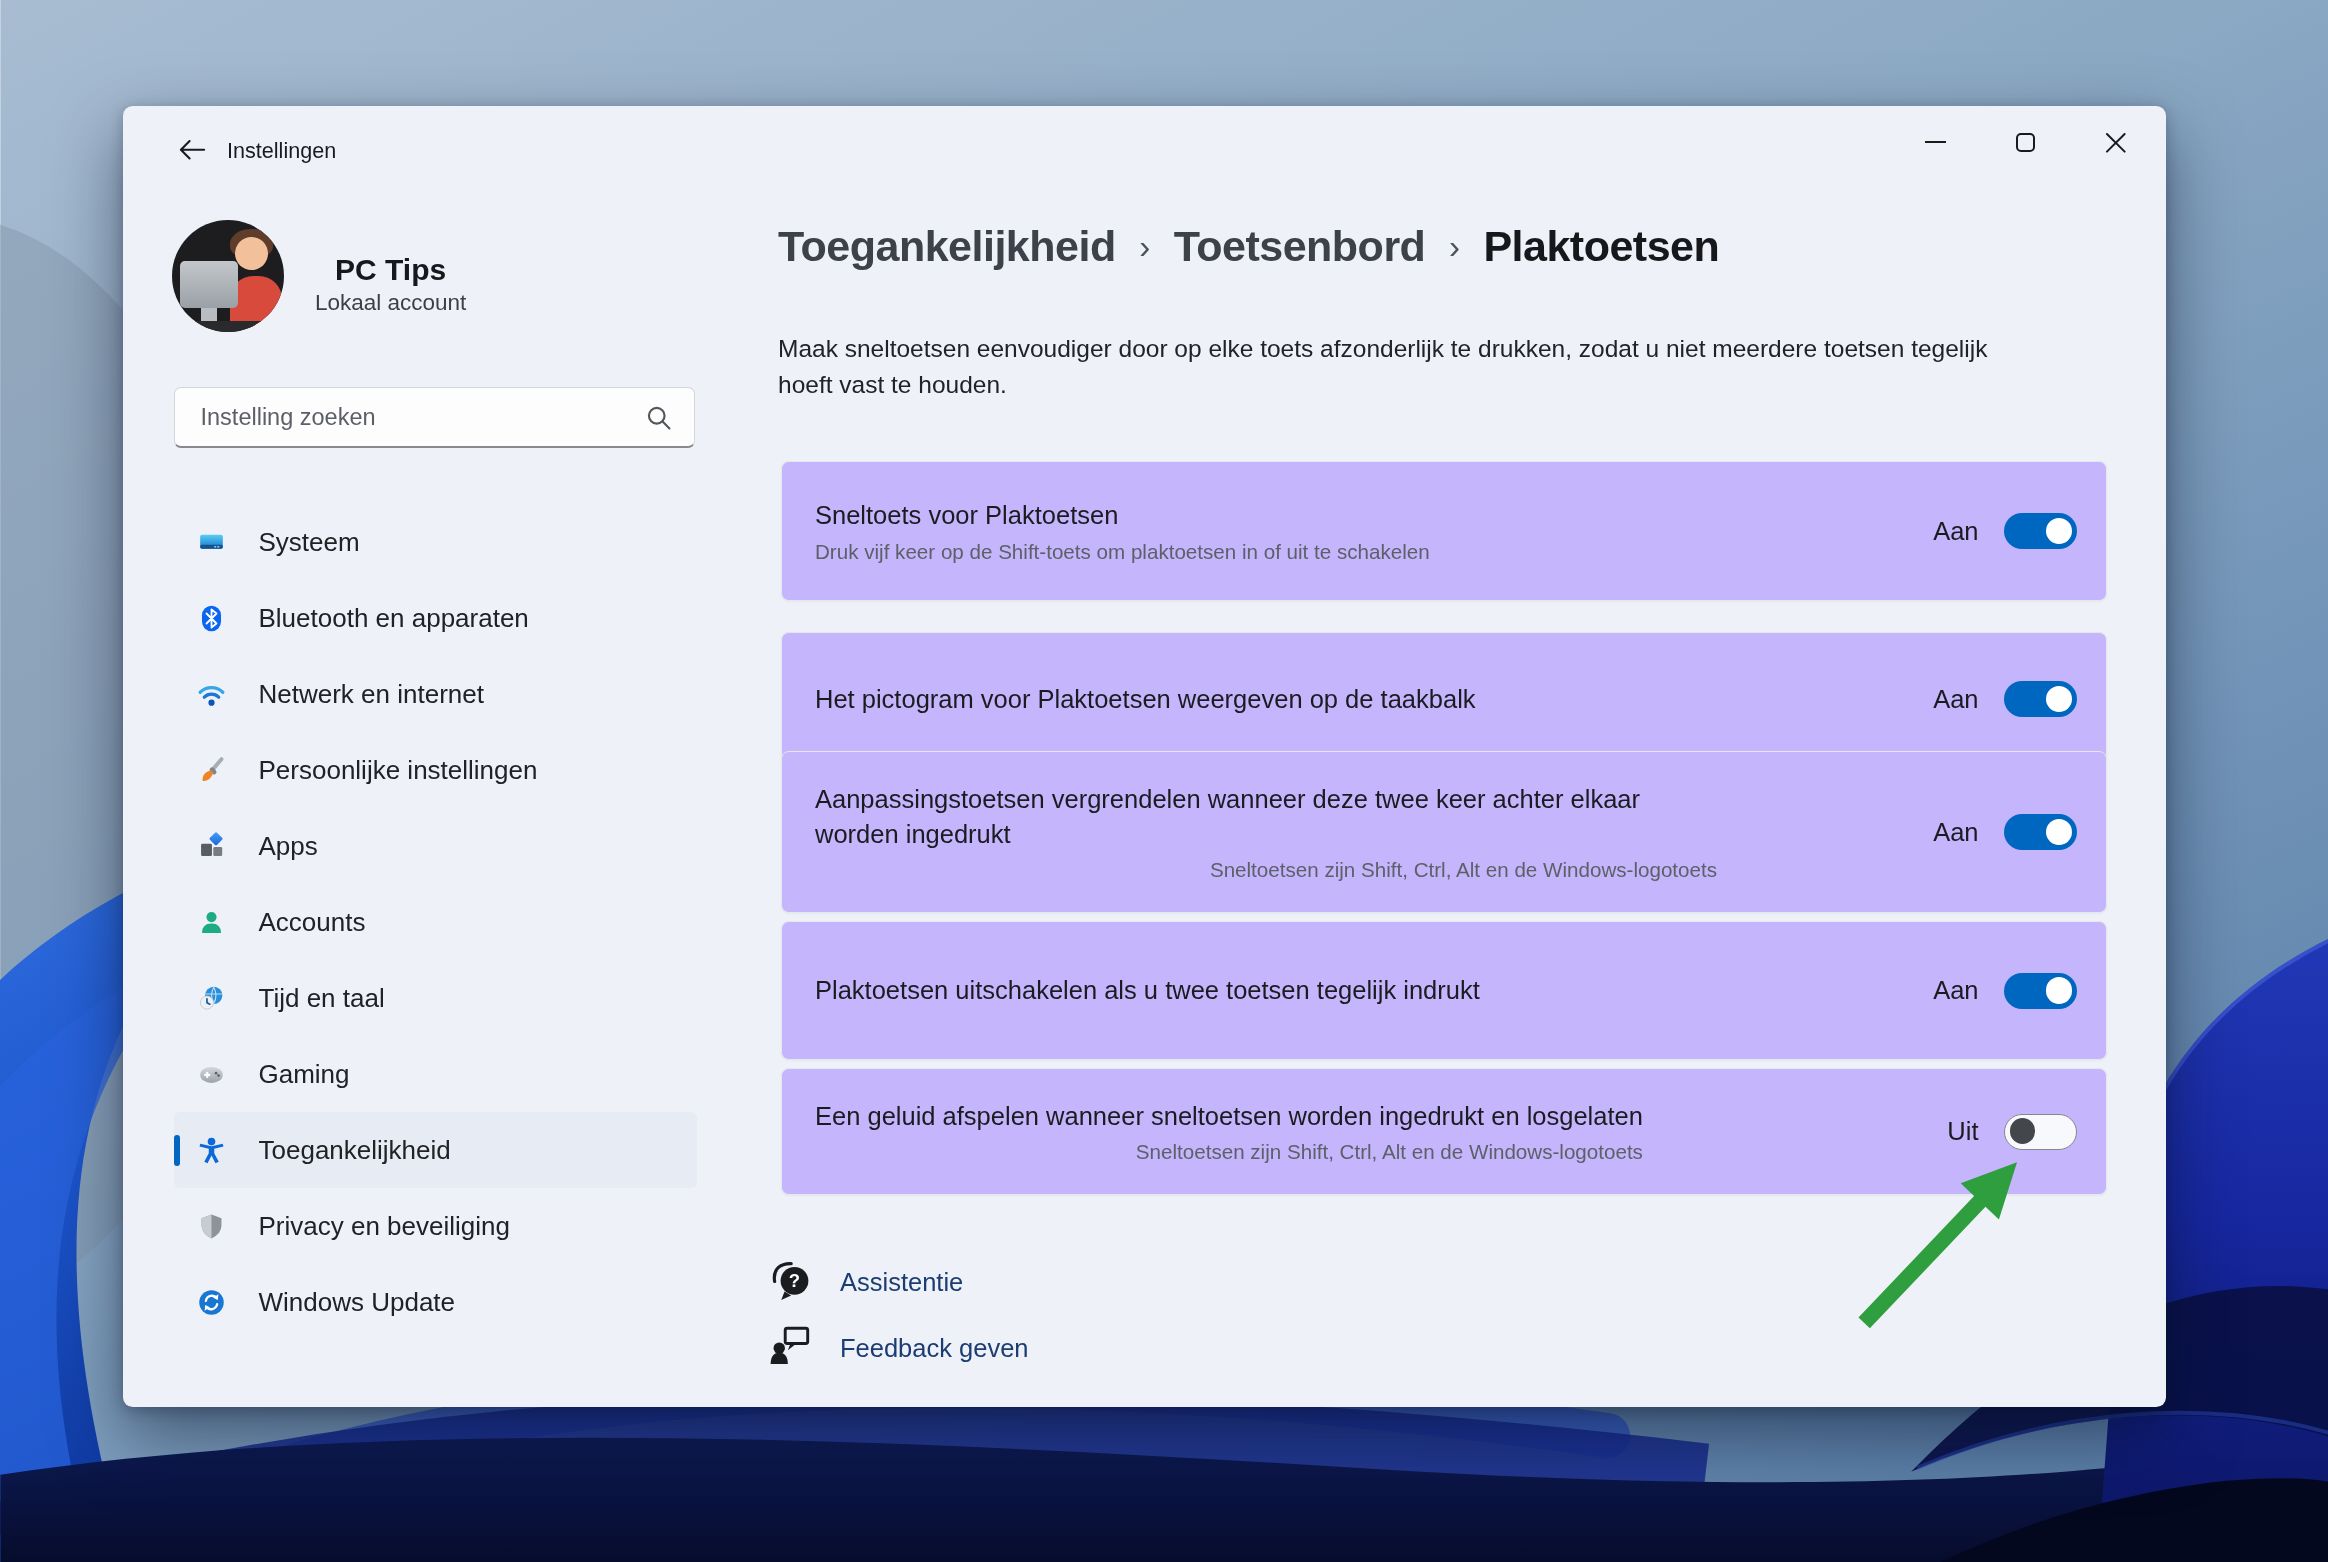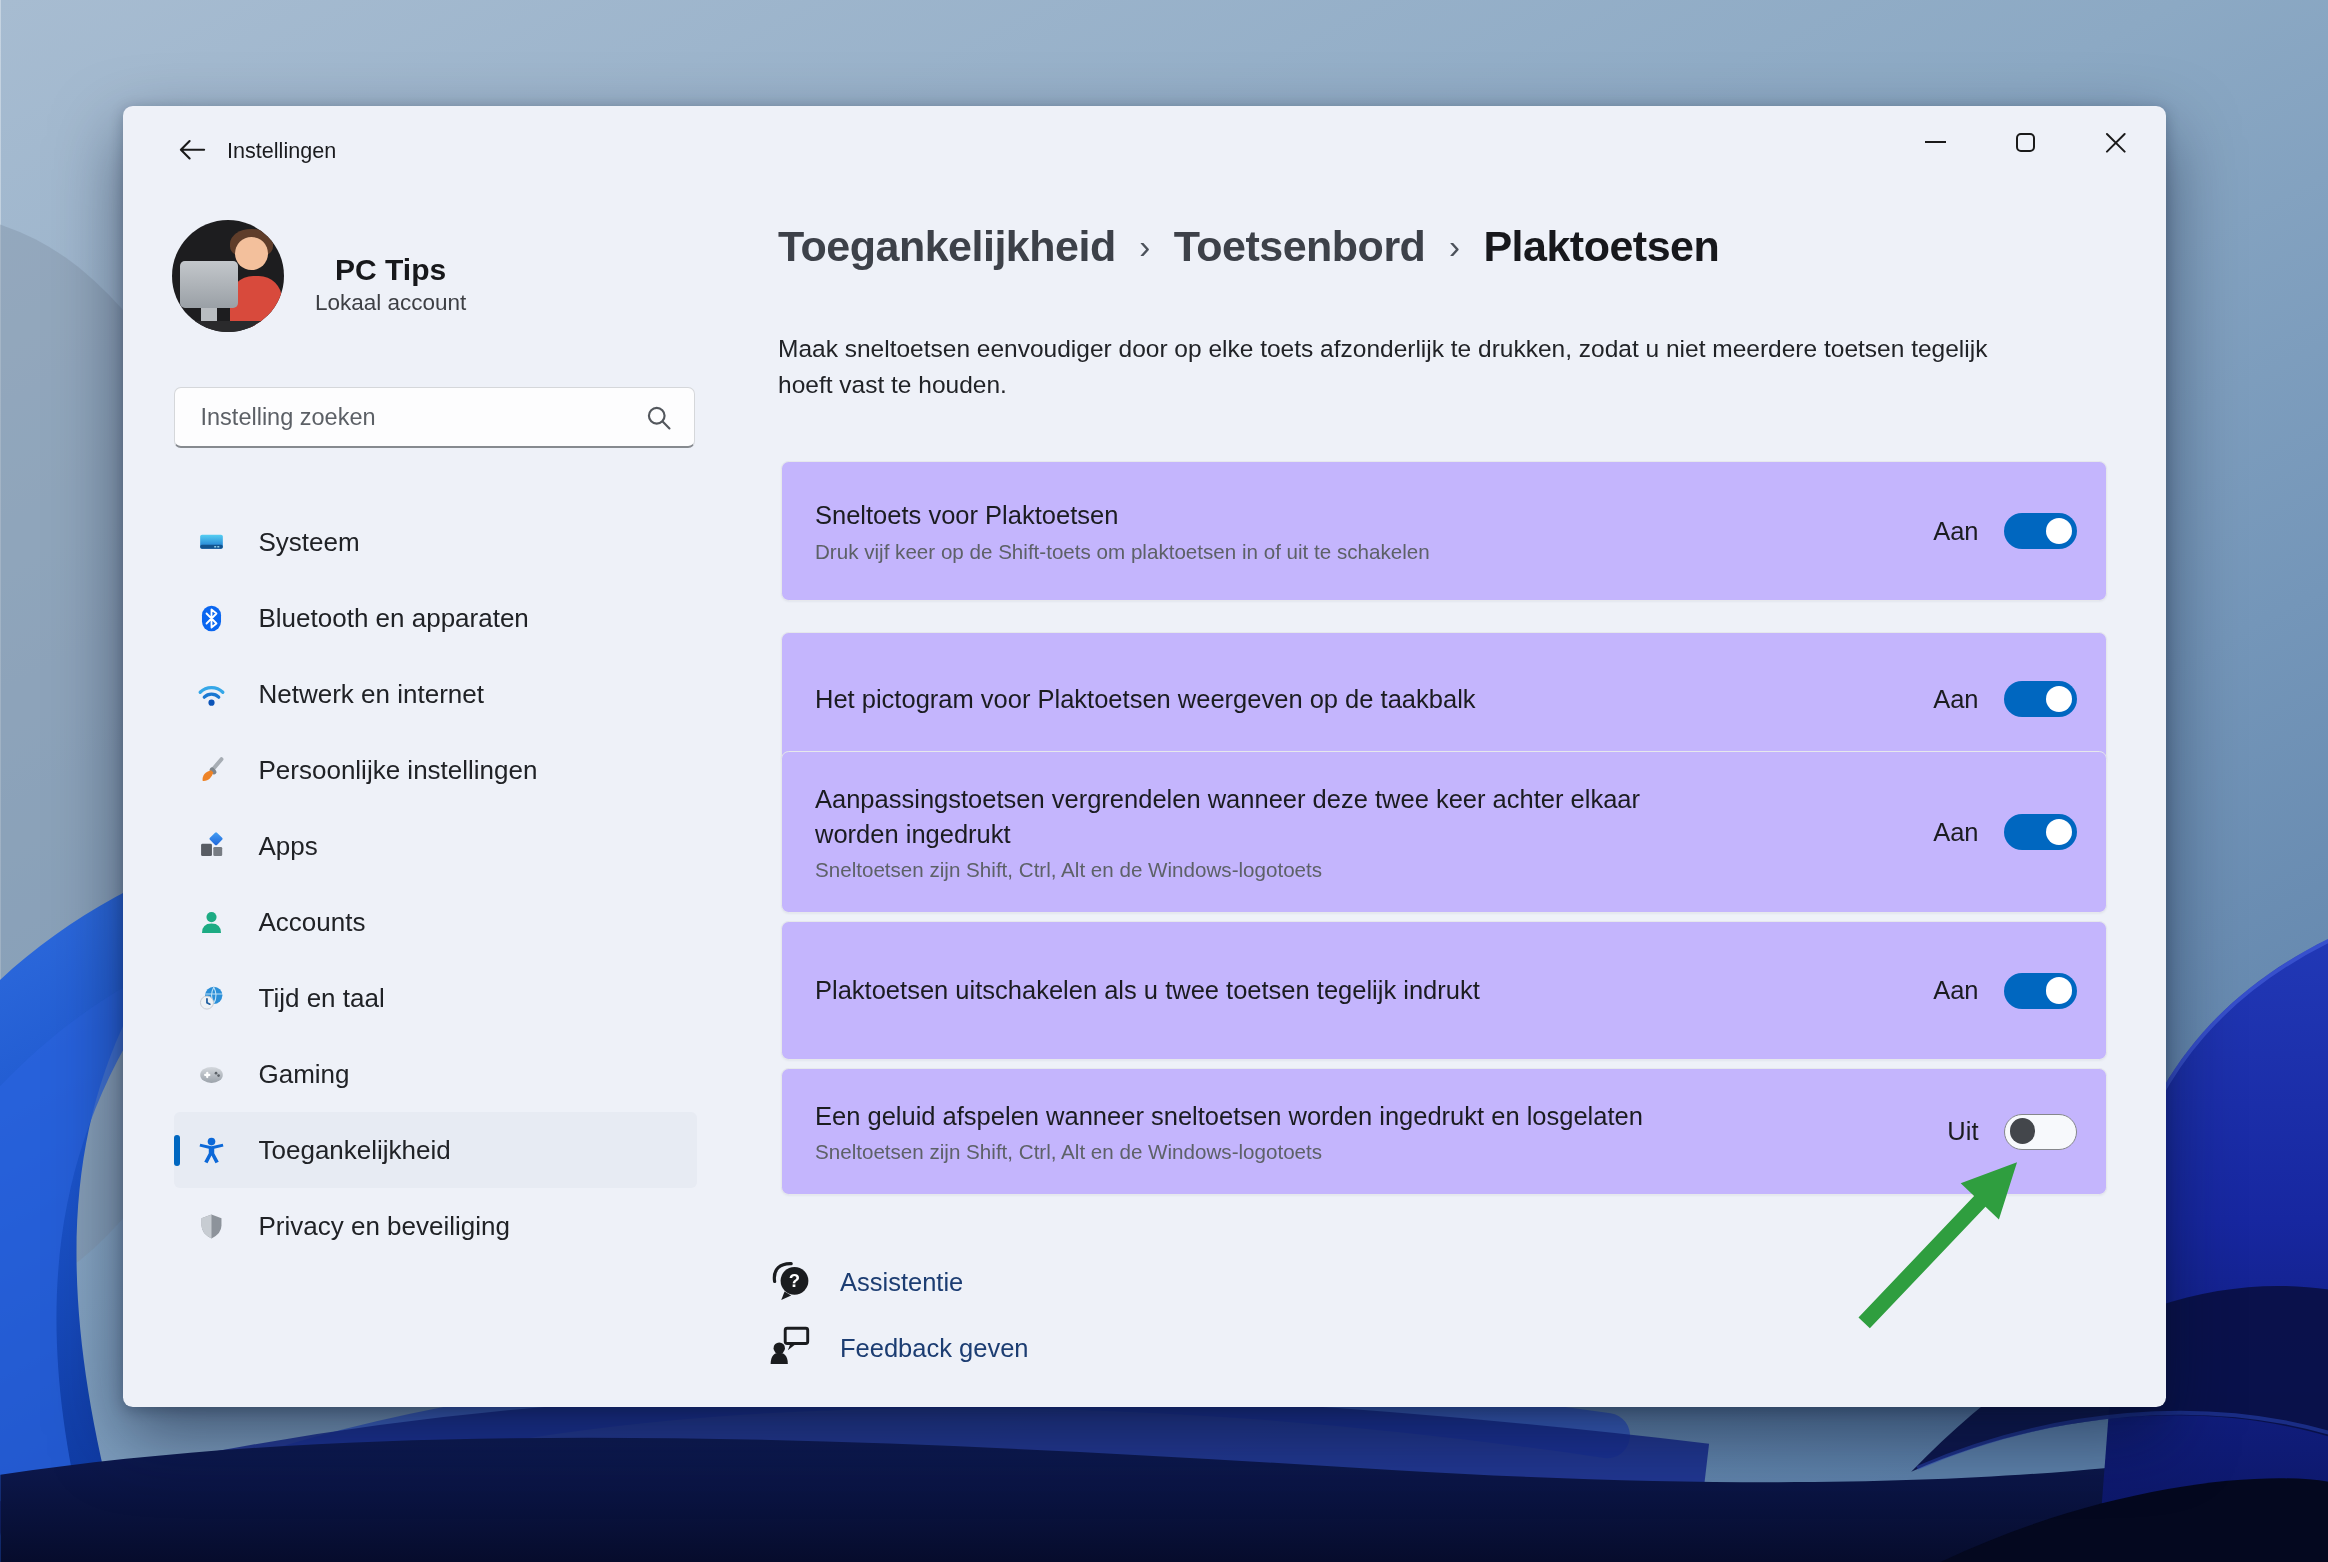--- a/index.html
+++ b/index.html
@@ -52,21 +52,21 @@
   .crumb { font-size:43px; font-weight:600; color:#3d4149; letter-spacing:-0.5px; }
   .crumb.current { color:#17181c; }
   .crumb-sep { font-size:33px; color:#4c525b; margin:5.9px 23.5px 0 23.5px; font-weight:400; }
   .desc { position:absolute; left:655px; top:225px; width:1245px; font-size:24.5px; line-height:36px; color:#212327; }
 
   .card { position:absolute; left:658px; width:1326px; background:#c4b5fd; border:1px solid #e6e8ec;
           border-radius:7.8px; box-shadow:0 1px 2px rgba(20,30,60,.05);
           display:flex; align-items:center; justify-content:space-between; padding:0 29px 0 33px; }
   .card-text { max-width:902px; }
   .card-title { font-size:25.5px; line-height:35px; color:#1b1c20; }
-  .card-sub { font-size:20.6px; color:#5d6167; margin-top:6.9px; }
+  .card-sub { font-size:20.6px; color:#5d6167; margin-top:6.9px;text-align:right; }
   .state { display:flex; align-items:center; gap:25.5px; }
   .state-lbl { font-size:25.5px; color:#1b1c20; }
   .toggle { position:relative; width:73px; height:36px; border-radius:18.6px; cursor:pointer; }
   .toggle.on { background:#0067c0; }
   .toggle.on .knob { position:absolute; right:4.9px; top:4.9px; width:26.5px; height:26.5px; border-radius:50%; background:#ffffff; }
   .toggle.off { background:#f7f9fc; border:1.5px solid #85878c; }
   .toggle.off .knob { position:absolute; left:4.9px; top:3.9px; width:25.5px; height:25.5px; border-radius:50%; background:#43464b; }
 
   .flink-ico { position:absolute; width:45px; height:45px; }
   .flink { position:absolute; left:717px; font-size:25.5px; color:#1c3d72; cursor:pointer; }
@@ -261,20 +261,30 @@
       </div>
 
       <div class="nav-item">
         <svg class="nav-ico" viewBox="0 0 32 32">
           <path d="M16 2.8 L27 7 V 15 Q 27 24 16 29.2 Q 5 24 5 15 V 7 Z" fill="#8d939b"></path>
           <path d="M16 2.8 L5 7 V 15 Q 5 24 16 29.2 Z" fill="#c7ccd2"></path>
         </svg>
         <span class="nav-lbl">Privacy en beveiliging</span>
       </div>
 
+      <div class="nav-item">
+        <svg class="nav-ico" viewBox="0 0 32 32">
+          <circle cx="16" cy="16" r="13.5" fill="#1777d2"></circle>
+          <path d="M9.8 14.2 A 6.8 6.8 0 0 1 22 11.4" stroke="#ffffff" stroke-width="2.6" fill="none" stroke-linecap="round"></path>
+          <path d="M23.6 7 L23 13 L17.6 10.8 Z" fill="#ffffff"></path>
+          <path d="M22.2 17.8 A 6.8 6.8 0 0 1 10 20.6" stroke="#ffffff" stroke-width="2.6" fill="none" stroke-linecap="round"></path>
+          <path d="M8.4 25 L9 19 L14.4 21.2 Z" fill="#ffffff"></path>
+        </svg>
+        <span class="nav-lbl">Windows Update</span>
+      </div>
     </div>
 
     <div class="breadcrumb">
       <span class="crumb">Toegankelijkheid</span>
       <span class="crumb-sep">›</span>
       <span class="crumb">Toetsenbord</span>
       <span class="crumb-sep">›</span>
       <span class="crumb current">Plaktoetsen</span>
     </div>
 

